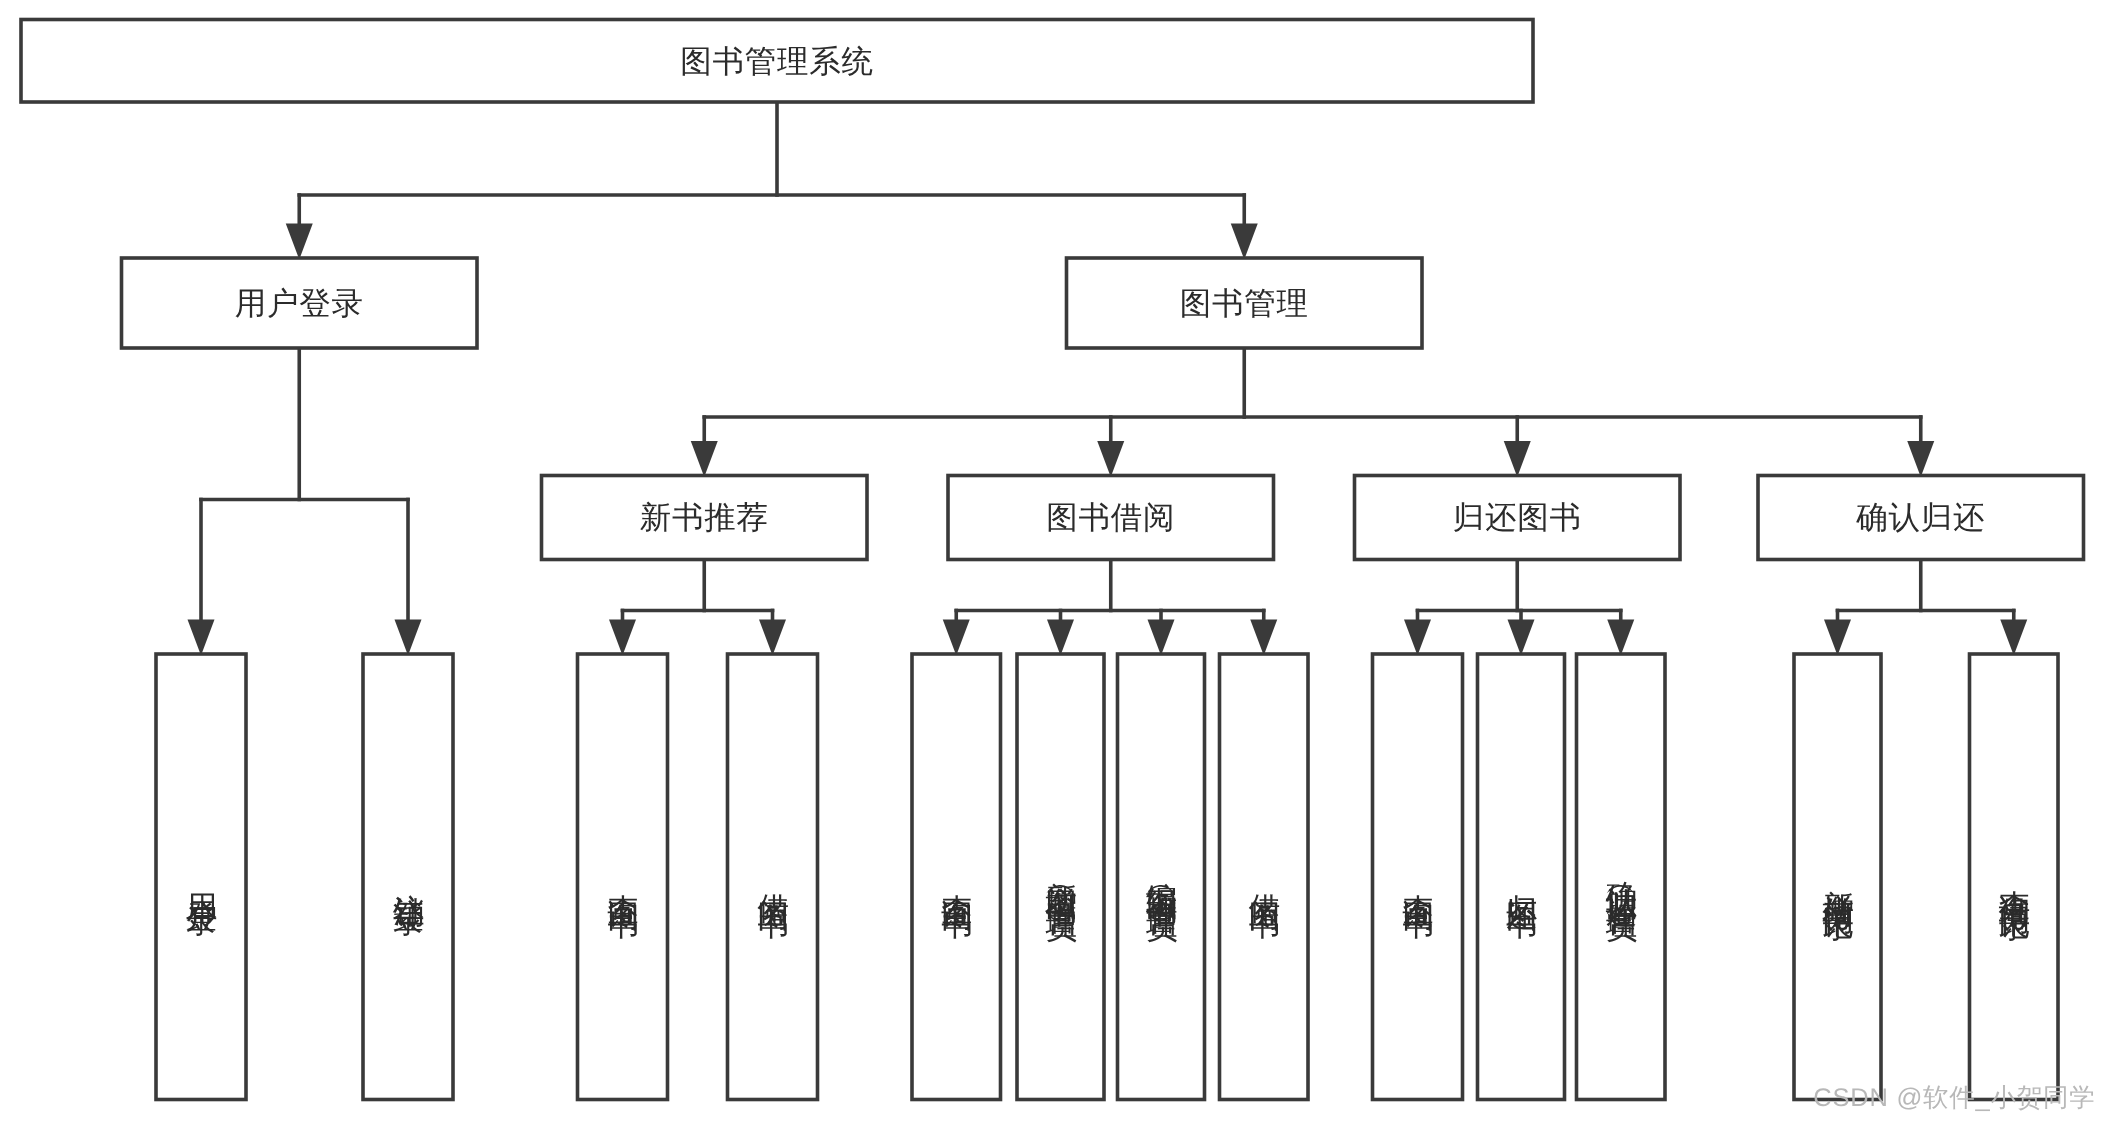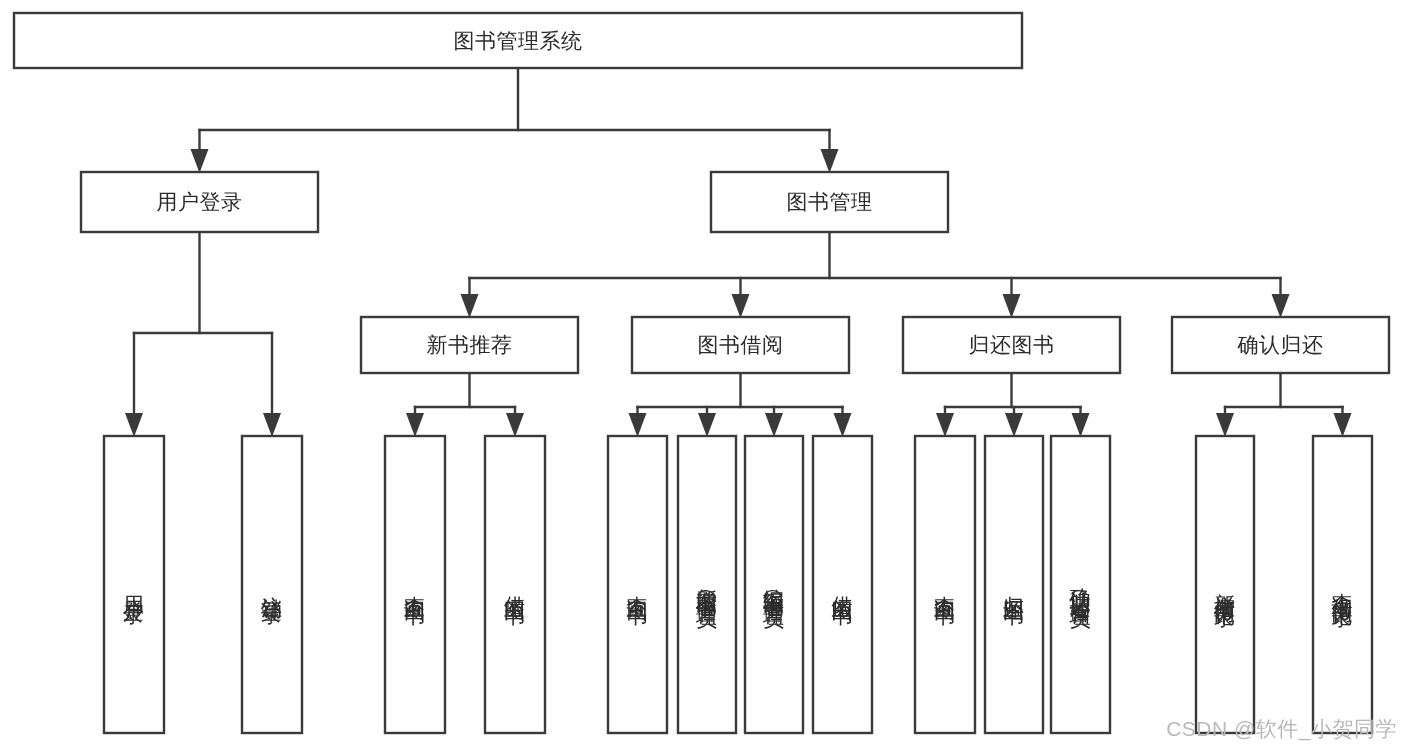--- a/index.html
+++ b/index.html
@@ -61,21 +61,21 @@
     text-orientation: upright;
     letter-spacing: 3px;
     line-height: 1;
     pointer-events: none;
   }
   .watermark {
     position: absolute;
     right: 8px;
     bottom: 4px;
     color: #b8b8b8;
-    font-size: 21px;
+    font-size: 17px;
     letter-spacing: 0.5px;
     white-space: nowrap;
     pointer-events: none;
   }
 </style>
 </head>
 <body>
 
 <div id="diagram-root">
   <svg id="tree-svg" viewBox="0 0 1405 747" xmlns="http://www.w3.org/2000/svg">

